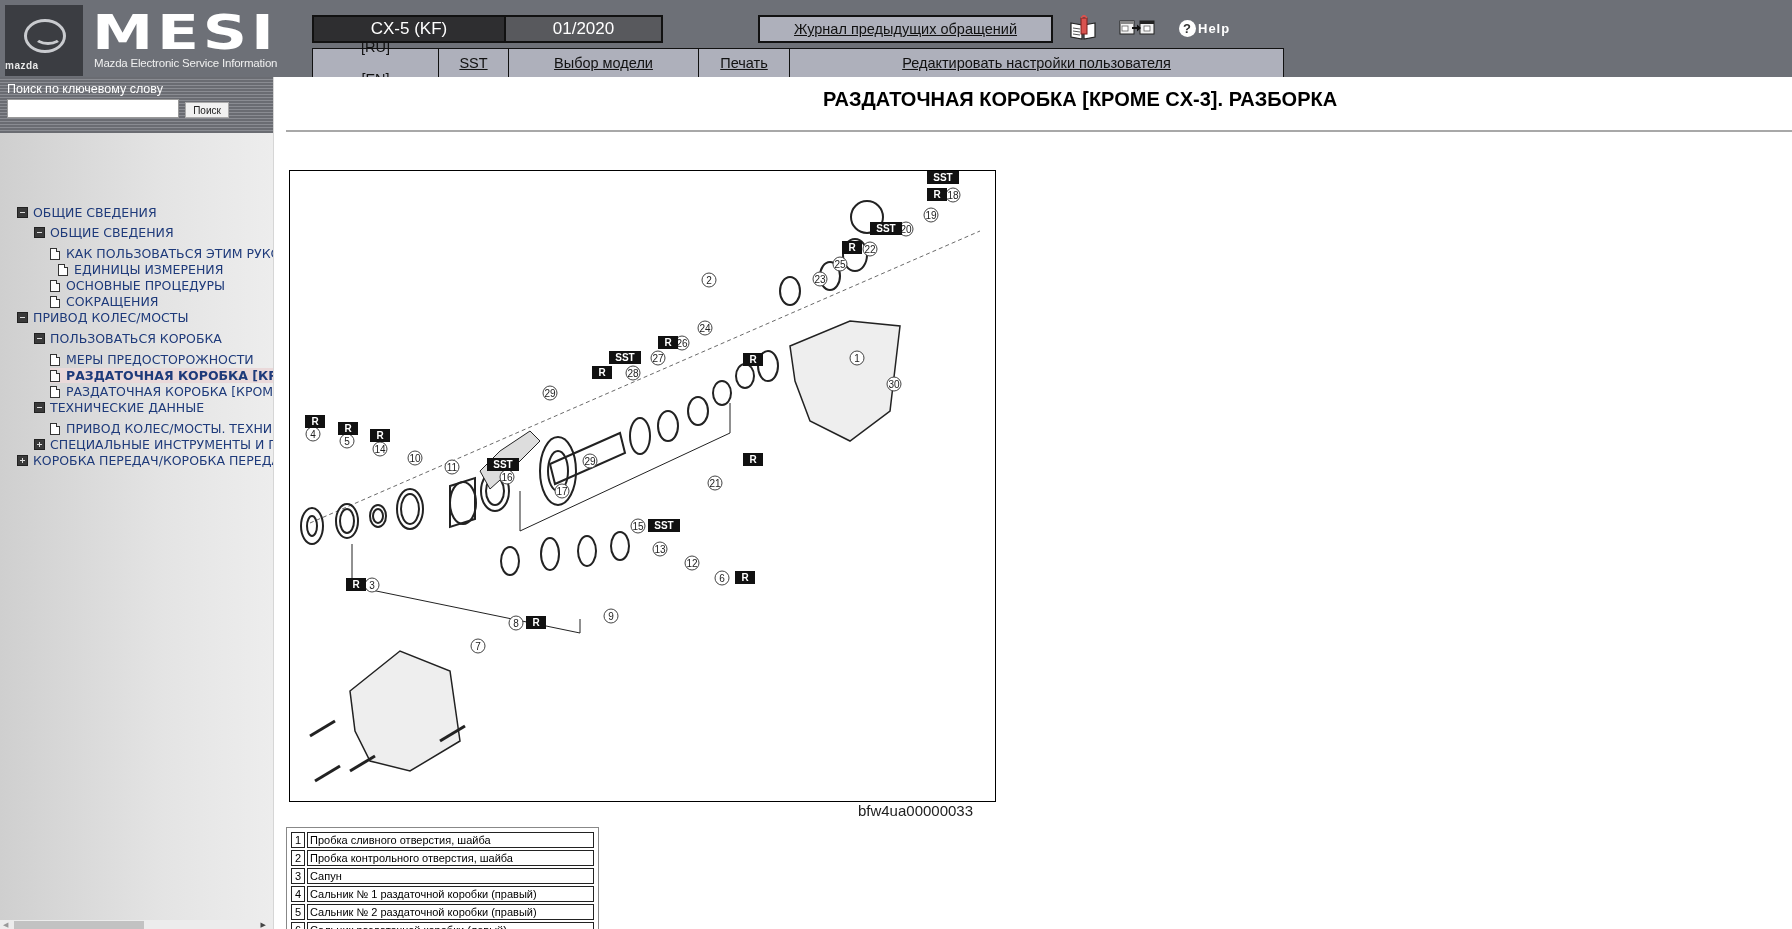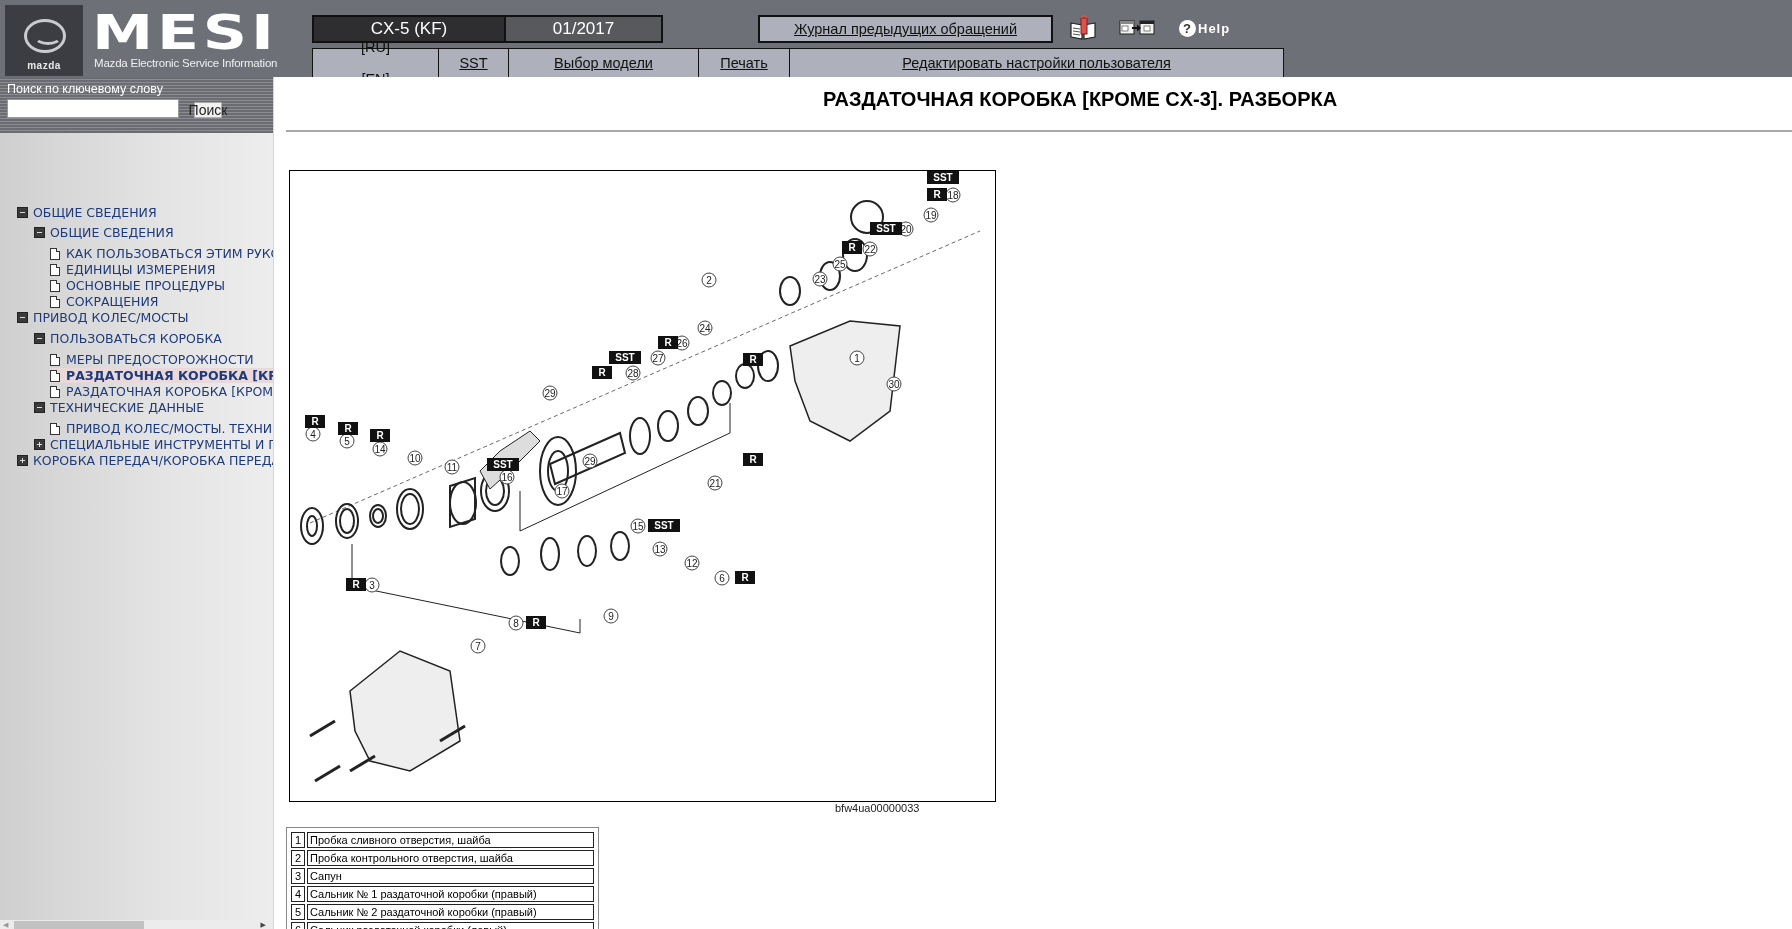--- a/index.html
+++ b/index.html
@@ -4,21 +4,21 @@
 <style>
   * { box-sizing: border-box; margin: 0; padding: 0; }
   html, body { width: 1792px; height: 929px; overflow: hidden; background: #fff; font-family: "Liberation Sans", sans-serif; }
   #app { position: relative; width: 1792px; height: 929px; }
 
   
   #header { position: absolute; left: 0; top: 0; width: 1792px; height: 77px; background: #6d7077; }
   #logo-box { position: absolute; left: 5px; top: 5px; width: 78px; height: 71px; background: #3b3d42; }
   #logo-box .emblem { position: absolute; left: 19px; top: 14px; width: 42px; height: 34px; border: 3px solid #c9cbcf; border-radius: 50%; }
   #logo-box .emblem:after { content: ""; position: absolute; left: 7px; top: 6px; width: 22px; height: 14px; border-bottom: 3px solid #c9cbcf; border-left: 3px solid transparent; border-right: 3px solid transparent; border-radius: 0 0 50% 50%; }
-  #logo-box .brand { position: absolute; left: 0; width: 78px; top: 55px; text-align: center; color: #e8e8e8; font-size: 10px; font-weight: bold; letter-spacing: 0.5px; }
+  #logo-box .brand { position: absolute; left: 0; width: 78px; top: 55px; color: #e8e8e8; font-size: 10px; font-weight: bold; letter-spacing: 0.5px; }
   #mesi-title { position: absolute; left: 92px; top: 8px; color: #fff; font-family: "DejaVu Sans", sans-serif; font-weight: bold; font-size: 48px; letter-spacing: 3px; line-height: 48px; transform: scaleX(1.28); transform-origin: left top; }
   #mesi-sub { position: absolute; left: 94px; top: 57px; color: #f0f0f0; font-size: 11.5px; letter-spacing: -0.2px; }
 
   .hdr-box { position: absolute; display: flex; align-items: center; justify-content: center; border: 2px solid #111; }
   #model-box { left: 312px; top: 15px; width: 194px; height: 28px; background: #2e2e30; color: #fff; font-size: 17px; text-align: center; }
   #year-box { left: 504px; top: 15px; width: 159px; height: 28px; background: #58595d; color: #fff; font-size: 17px; }
   #journal-box { left: 758px; top: 15px; width: 295px; height: 28px; background: #aeb0bb; color: #111; font-size: 14.5px; text-decoration: underline; cursor: pointer; }
 
   #nav-bar { position: absolute; left: 312px; top: 48px; width: 972px; height: 29px; display: flex; background: #aeb0bb; border: 1px solid #111; border-bottom: none; }
   #nav-bar .cell { height: 100%; display: flex; align-items: center; justify-content: center; border-right: 1px solid #111; font-size: 14.5px; color: #111; }
@@ -34,21 +34,21 @@
   #icon-book { left: 1069px; width: 28px; }
   #icon-switch { left: 1119px; width: 36px; }
   #help-btn { left: 1179px; color: #fff; font-weight: bold; font-size: 13px; letter-spacing: 1px; gap: 2px; }
   #help-btn .q { width: 17px; height: 17px; border-radius: 50%; background: #fff; color: #333; font-size: 13px; display: flex; align-items: center; justify-content: center; font-weight: bold; }
 
   
   #sidebar { position: absolute; left: 0; top: 77px; width: 274px; height: 852px; background: linear-gradient(to right, #cfcfcf 0%, #e4e4e4 60%, #ededed 100%); border-right: 1px solid #d6d6d6; overflow: hidden; }
   #search-panel { position: absolute; left: 0; top: 0; width: 274px; height: 56px; background: repeating-linear-gradient(to bottom, #6a6c72 0px, #6a6c72 2px, #8a8c92 2px, #8a8c92 3px); padding-left: 11px; }
   #search-label { position: absolute; left: 7px; top: 5px; color: #fff; font-size: 12.5px; }
   #search-input { position: absolute; left: 7px; top: 22px; width: 172px; height: 19px; border: 1px solid #999; background: #fff; font-size: 12px; padding: 0 3px; }
-  #search-btn { position: absolute; left: 194px; top: 25px; width: 28px; height: 16px; background: #f1f1f1; border: 1px solid #aaa; font-size: 14px; color: #222; display: flex; align-items: center; justify-content: center; cursor: pointer; }
+  #search-btn { position: absolute; left: 185px; top: 25px; width: 44px; height: 16px; background: #f1f1f1; border: 1px solid #aaa; font-size: 10px; color: #222; display: flex; align-items: center; justify-content: center; cursor: pointer; }
   #guide-panel { position: absolute; left: 0; top: 56px; width: 274px; height: 64px; background: #c5c5c5; }
   #guide-title { position: absolute; left: 29px; top: 10px; font-size: 17px; color: #111; }
   #guide-icon { position: absolute; left: 8px; top: 33px; width: 18px; height: 18px; background: #f5f5f5; border: 1px solid #888; display: flex; align-items: center; justify-content: center; font-size: 11px; color: #222; }
   #guide-select { position: absolute; left: 32px; top: 32px; width: 250px; height: 20px; background: #fff; border: 1px solid #999; font-size: 14px; padding-left: 4px; line-height: 18px; color: #111; }
 
   #tree { position: absolute; left: 0; top: 124px; width: 274px; font-family: "DejaVu Sans", sans-serif; font-size: 12.5px; color: #1e3a7a; }
   .tnode { position: absolute; white-space: nowrap; display: flex; align-items: center; cursor: pointer; }
   .tnode .box { width: 11px; height: 11px; background: #3a3a3a; border: 1px solid #222; margin-right: 5px; position: relative; flex-shrink: 0; }
   .tnode .box.minus:after { content: ""; position: absolute; left: 2px; top: 4px; width: 5px; height: 1px; background: #ddd; }
   .tnode .box.plus:after { content: ""; position: absolute; left: 2px; top: 4px; width: 5px; height: 1px; background: #ddd; }
@@ -60,21 +60,21 @@
   #sb-hscroll { position: absolute; left: 0; top: 843px; width: 274px; height: 9px; background: #ececec; }
   #sb-hscroll .thumb { position: absolute; left: 14px; top: 1px; width: 130px; height: 8px; background: #c2c2c2; }
   #sb-hscroll .arr-l { position: absolute; left: 3px; top: 1px; font-size: 7px; color: #999; }
   #sb-hscroll .arr-r { position: absolute; right: 8px; top: 1px; font-size: 7px; color: #444; }
 
   
   #main { position: absolute; left: 275px; top: 77px; width: 1517px; height: 852px; background: #fff; }
   #page-title { position: absolute; left: 0; width: 1610px; top: 11px; text-align: center; font-weight: bold; font-size: 20px; color: #000; padding-left: 0; }
   #title-rule { position: absolute; left: 11px; top: 53px; width: 1506px; height: 2px; background: #a8a8a8; }
   #figure { position: absolute; left: 14px; top: 93px; width: 707px; height: 632px; border: 1.5px solid #000; background: #fff; overflow: hidden; }
-  #figure-caption { position: absolute; left: 560px; top: 725px; width: 161px; text-align: left; font-size: 11px; color: #222; }
+  #figure-caption { position: absolute; left: 560px; top: 725px; width: 161px; text-align: center; font-size: 15px; color: #222; }
 
   #legend { position: absolute; left: 11px; top: 750px; width: 313px; border: 1px solid #888; padding: 2px; background: #fff; }
   #legend table { border-collapse: separate; border-spacing: 2px; width: 100%; }
   #legend td { border: 1px solid #222; font-size: 11px; color: #000; height: 16px; padding: 0 2px; line-height: 14px; }
   #legend td.num { width: 14px; text-align: center; }
 
   svg text { font-family: "Liberation Sans", sans-serif; }
 </style>
 </head>
 <body>
@@ -83,21 +83,21 @@
 
   <div id="header">
     <div id="logo-box">
       <div class="emblem"></div>
       <div class="brand">mazda</div>
     </div>
     <div id="mesi-title">MESI</div>
     <div id="mesi-sub">Mazda Electronic Service Information</div>
 
     <div id="model-box" class="hdr-box">CX-5 (KF)</div>
-    <div id="year-box" class="hdr-box">01/2017</div>
+    <div id="year-box" class="hdr-box">01/2020</div>
     <div id="journal-box" class="hdr-box">Журнал предыдущих обращений</div>
 
     <div id="icon-book" class="hdr-icon">
       <svg width="28" height="26" viewBox="0 0 28 26">
         <path d="M2 8 L13 10 L13 24 L2 22 Z" fill="#fff" stroke="#222" stroke-width="1.2"></path>
         <path d="M26 8 L15 10 L15 24 L26 22 Z" fill="#fff" stroke="#222" stroke-width="1.2"></path>
         <line x1="4" y1="13" x2="11" y2="14" stroke="#555"></line>
           <line x1="4" y1="16" x2="11" y2="17" stroke="#555"></line>
           <line x1="4" y1="19" x2="11" y2="20" stroke="#555"></line>
         <rect x="12" y="3" width="6" height="16" fill="#d9534f" stroke="#7a1d1b"></rect>
@@ -144,21 +144,21 @@
           <span>ОБЩИЕ СВЕДЕНИЯ</span>
         </div>
       <div class="tnode" style="left:34px; top:24px;">
           <span class="box minus"></span>
           <span>ОБЩИЕ СВЕДЕНИЯ</span>
         </div>
       <div class="tnode" style="left:50px; top:45px;">
           <span class="doc"></span>
           <span>КАК ПОЛЬЗОВАТЬСЯ ЭТИМ РУКОВОДСТВОМ</span>
         </div>
-      <div class="tnode" style="left:50px; top:61px;">
+      <div class="tnode" style="left:58px; top:61px;">
           <span class="doc"></span>
           <span>ЕДИНИЦЫ ИЗМЕРЕНИЯ</span>
         </div>
       <div class="tnode" style="left:50px; top:77px;">
           <span class="doc"></span>
           <span>ОСНОВНЫЕ ПРОЦЕДУРЫ</span>
         </div>
       <div class="tnode" style="left:50px; top:93px;">
           <span class="doc"></span>
           <span>СОКРАЩЕНИЯ</span>

